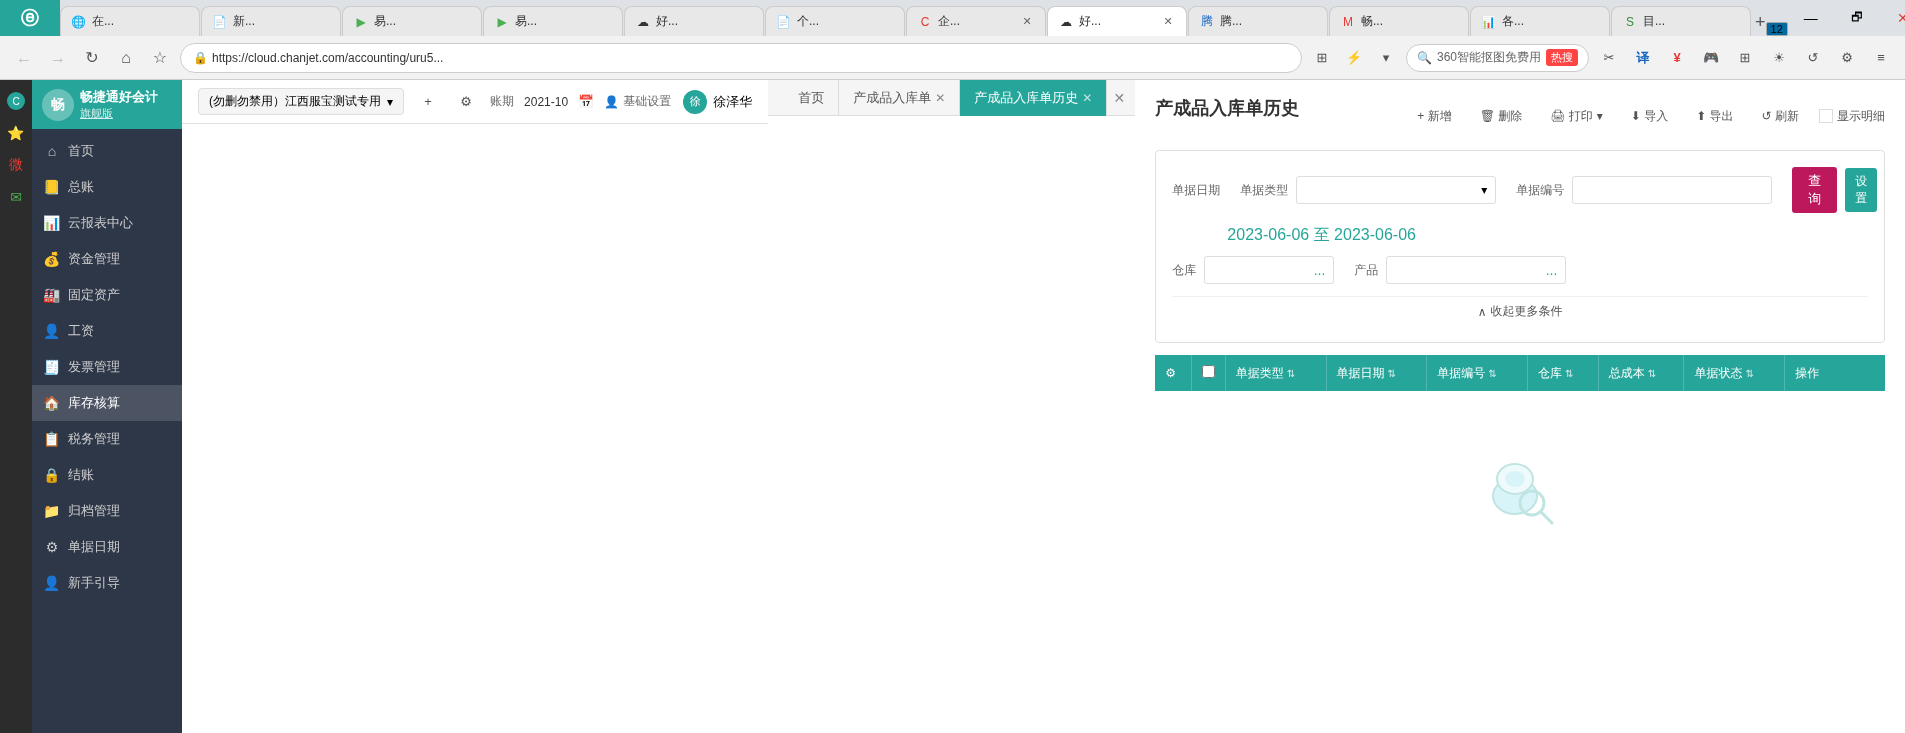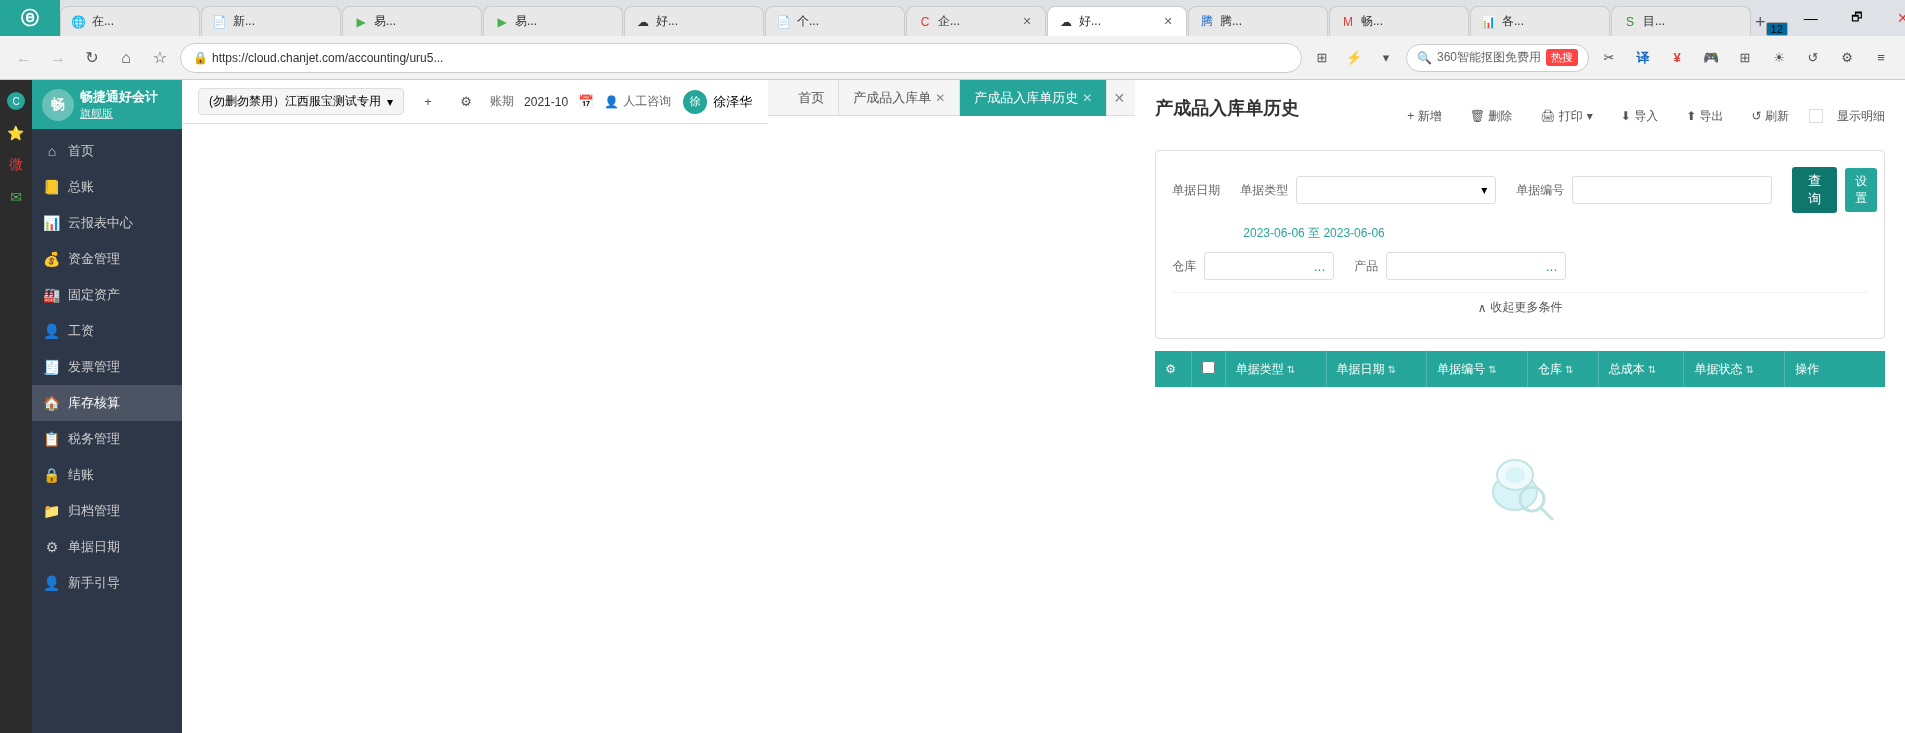--- a/index.html
+++ b/index.html
@@ -81,34 +81,34 @@
     .date-btn.active { background: #26a69a; color: #fff; border-color: #26a69a; }
     .select-input { flex: 1; height: 28px; border: 1px solid #ddd; border-radius: 3px; padding: 0 8px; font-size: 12px; display: flex; align-items: center; justify-content: space-between; cursor: pointer; background: #fff; }
     .voucher-no-input { width: 200px; height: 28px; border: 1px solid #ddd; border-radius: 3px; padding: 0 8px; font-size: 12px; }
     .remark-input { width: 350px; height: 28px; border: 1px solid #ddd; border-radius: 3px; padding: 0 8px; font-size: 12px; }
     .more-dots { color: #26a69a; font-size: 14px; cursor: pointer; }
     .remark-detail-input { width: 350px; height: 28px; border: 1px solid #ddd; border-radius: 3px; padding: 0 8px; font-size: 12px; }
     .collapse-btn { display: flex; align-items: center; gap: 4px; color: #555; font-size: 12px; cursor: pointer; padding: 6px 0; border-top: 1px solid #f0f0f0; margin-top: 8px; justify-content: center; }
 
     
     .search-actions { display: flex; align-items: center; gap: 8px; margin-left: auto; }
-    .btn-query { background: #0f766e; color: #fff; border: none; padding: 5px 16px; border-radius: 3px; font-size: 13px; cursor: pointer; }
+    .btn-query { background: #be185d; color: #fff; border: none; padding: 5px 16px; border-radius: 3px; font-size: 13px; cursor: pointer; }
     .btn-settings { background: #26a69a; color: #fff; border: none; padding: 5px 10px; border-radius: 3px; font-size: 12px; cursor: pointer; }
 
     
     .data-table { width: 100%; border-collapse: collapse; }
     .table-header { background: #26a69a; }
     .table-header th { padding: 0 10px; height: 36px; color: #fff; font-size: 12px; font-weight: normal; text-align: left; white-space: nowrap; border-right: 1px solid rgba(255,255,255,0.2); }
     .table-header th:last-child { border-right: none; }
     .th-checkbox { width: 30px; text-align: center; }
     .th-settings { width: 36px; text-align: center; }
     .th-sort { display: inline-flex; align-items: center; gap: 3px; }
     .sort-icon { font-size: 10px; opacity: 0.8; }
     .empty-area { display: flex; flex-direction: column; align-items: center; justify-content: center; padding: 60px 0; }
-    .show-cols-btn { display: flex; align-items: center; gap: 14px; font-size: 12px; color: #555; cursor: pointer; }
+    .show-cols-btn { display: flex; align-items: center; gap: 4px; font-size: 12px; color: #555; cursor: pointer; }
     .show-cols-check { width: 14px; height: 14px; border: 1px solid #ddd; display: inline-block; }
   </style>
 </head>
 <body>
 
 <div class="browser-frame">
 
   <div class="tab-bar">
 
     <div style="position:absolute;left:0;top:0;width:60px;height:36px;background:#26a69a;display:flex;align-items:center;justify-content:center;">
@@ -301,21 +301,21 @@
           <span>▾</span>
         </div>
         <div class="toolbar-icon-btn">+</div>
         <div class="toolbar-icon-btn">⚙</div>
         <span class="period-label">账期</span>
         <span class="period-value">2021-10</span>
         <span style="cursor:pointer;">📅</span>
         <div class="top-bar-right">
           <div class="user-service">
             <span>👤</span>
-            <span>人工咨询</span>
+            <span>基础设置</span>
           </div>
           <div style="display:flex;align-items:center;gap:6px;cursor:pointer;">
             <div class="user-avatar">
               <span>徐</span>
             </div>
             <span>徐泽华</span>
           </div>
         </div>
       </div>
 
@@ -384,21 +384,21 @@
               <span class="field-label">单据编号</span>
               <input type="text" class="voucher-no-input" style="">
             </div>
 
             <div class="search-actions">
               <button class="btn-query">查询</button>
               <button class="btn-settings">设置</button>
             </div>
           </div>
 
-          <div style="margin-left: 71px;margin-bottom:10px;font-size:12px;">
+          <div style="margin-left: 55px;margin-bottom:10px;font-size:16px;">
             <span style="color:#26a69a;">2023-06-06 至 2023-06-06</span>
           </div>
 
           <div class="search-row">
             <div class="search-field">
               <span class="field-label">仓库</span>
               <div class="select-input" style="width:130px;">
                 <span></span>
                 <span class="more-dots">...</span>
               </div>

